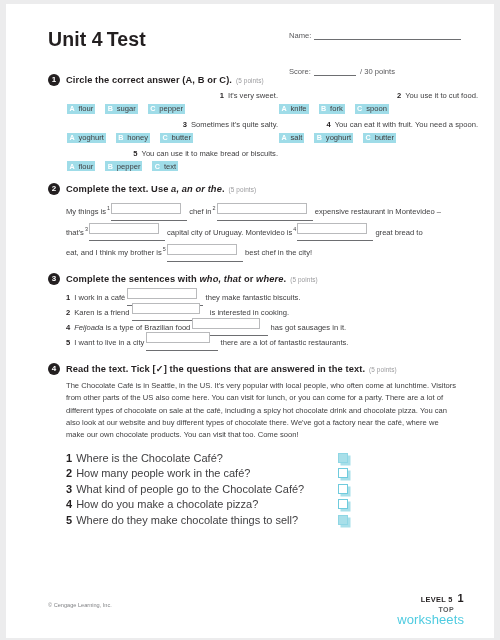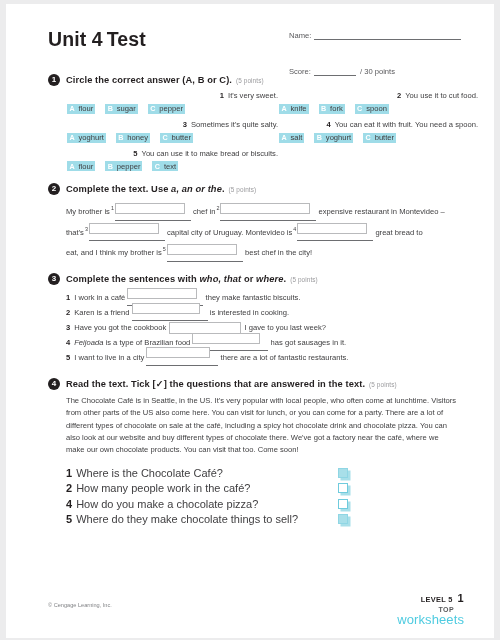--- a/index.html
+++ b/index.html
@@ -435,53 +435,56 @@
         <div></div>
       </div>
     </div>
 
     <div class="exercise" style="margin-top:6px;">
       <div class="ex-head">
         <div class="num-badge">2</div>
         <div class="ex-title"><span>Complete the text. Use </span><em>a, an or the</em><span>.</span><span class="points">(5 points)</span></div>
       </div>
       <div class="cloze">
-        <div><span class="seg">My brother is</span><span class="sup">1</span><span class="gapline" style="width:76px;"><span class="gap" style="width:68px;"></span></span> <span class="seg">chef in</span><span class="sup">2</span><span class="gapline" style="width:96px;"><span class="gap" style="width:88px;"></span></span> <span class="seg">expensive restaurant in Montevideo –</span></div>
+        <div><span class="seg">My things is</span><span class="sup">1</span><span class="gapline" style="width:76px;"><span class="gap" style="width:68px;"></span></span> <span class="seg">chef in</span><span class="sup">2</span><span class="gapline" style="width:96px;"><span class="gap" style="width:88px;"></span></span> <span class="seg">expensive restaurant in Montevideo –</span></div>
         <div><span class="seg">that's</span><span class="sup">3</span><span class="gapline" style="width:76px;"><span class="gap" style="width:68px;"></span></span> <span class="seg">capital city of Uruguay. Montevideo is</span><span class="sup">4</span><span class="gapline" style="width:76px;"><span class="gap" style="width:68px;"></span></span> <span class="seg">great bread to</span></div>
         <div><span class="seg">eat, and I think my brother is</span><span class="sup">5</span><span class="gapline" style="width:76px;"><span class="gap" style="width:68px;"></span></span> <span class="seg">best chef in the city!</span></div>
       </div>
     </div>
 
     <div class="exercise" style="margin-top:11px;">
       <div class="ex-head">
         <div class="num-badge">3</div>
         <div class="ex-title"><span>Complete the sentences with </span><em>who, that</em><span> or </span><em>where</em><span>.</span><span class="points">(5 points)</span></div>
       </div>
       <div class="s-list">
         <div class="s-row"><span class="s-num">1</span><span>I work in a café</span> <span class="gapline" style="width:76px;"><span class="gap" style="width:68px;position:relative;top:-2px;"></span></span> <span>they make fantastic biscuits.</span></div>
         <div class="s-row"><span class="s-num">2</span><span>Karen is a friend</span> <span class="gapline" style="width:76px;"><span class="gap" style="width:66px;position:relative;top:-2px;"></span></span> <span>is interested in cooking.</span></div>
-        <div class="s-row"><span class="s-num">3</span><span>Have you got the cookbook</span> <span class="gap-inline" style="width:70px;"></span> <span>I gave to you last week?</span></div>
         <div class="s-row"><span class="s-num">4</span><em>Feijoada</em><span> is a type of Brazilian food</span> <span class="gapline" style="width:76px;"><span class="gap" style="width:66px;position:relative;top:-2px;"></span></span> <span>has got sausages in it.</span></div>
         <div class="s-row"><span class="s-num">5</span><span>I want to live in a city</span> <span class="gapline" style="width:72px;"><span class="gap" style="width:62px;position:relative;top:-3px;"></span></span> <span>there are a lot of fantastic restaurants.</span></div>
       </div>
     </div>
 
     <div class="exercise" style="margin-top:13px;">
       <div class="ex-head">
         <div class="num-badge">4</div>
         <div class="ex-title"><span>Read the text. Tick [✓] the questions that are answered in the text.</span><span class="points">(5 points)</span></div>
       </div>
       <div class="passage">The Chocolate Café is in Seattle, in the US. It's very popular with local people, who often come at lunchtime. Visitors from other parts of the US also come here. You can visit for lunch, or you can come for a party. There are a lot of different types of chocolate on sale at the café, including a spicy hot chocolate drink and chocolate pizza. You can also look at our website and buy different types of chocolate there. We've got a factory near the café, where we make our own chocolate products. You can visit that too. Come soon!</div>
       <div class="q-check-list">
         <div class="qc-row">
           <div class="qc-text"><span class="qc-num">1</span><span>Where is the Chocolate Café?</span></div>
           <div class="checkbox filled"></div>
         </div>
         <div class="qc-row">
           <div class="qc-text"><span class="qc-num">2</span><span>How many people work in the café?</span></div>
+          <div class="checkbox"></div>
+        </div>
+        <div class="qc-row">
+          <div class="qc-text"><span class="qc-num">3</span><span>What kind of people go to the Chocolate Café?</span></div>
           <div class="checkbox"></div>
         </div>
         <div class="qc-row">
           <div class="qc-text"><span class="qc-num">4</span><span>How do you make a chocolate pizza?</span></div>
           <div class="checkbox"></div>
         </div>
         <div class="qc-row">
           <div class="qc-text"><span class="qc-num">5</span><span>Where do they make chocolate things to sell?</span></div>
           <div class="checkbox filled"></div>
         </div>

